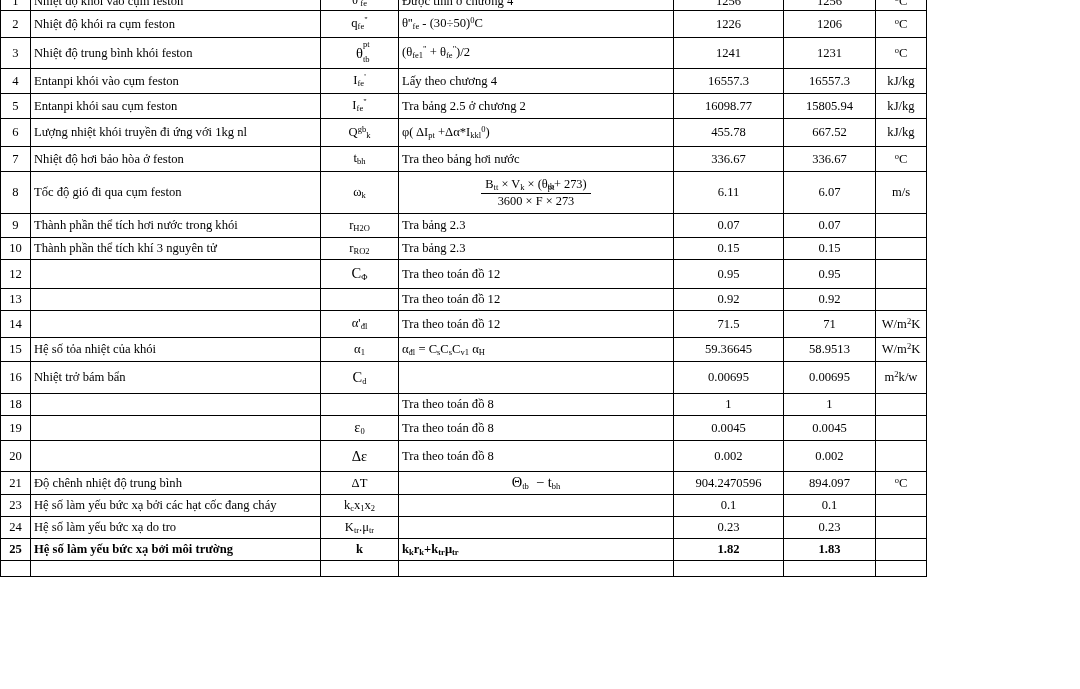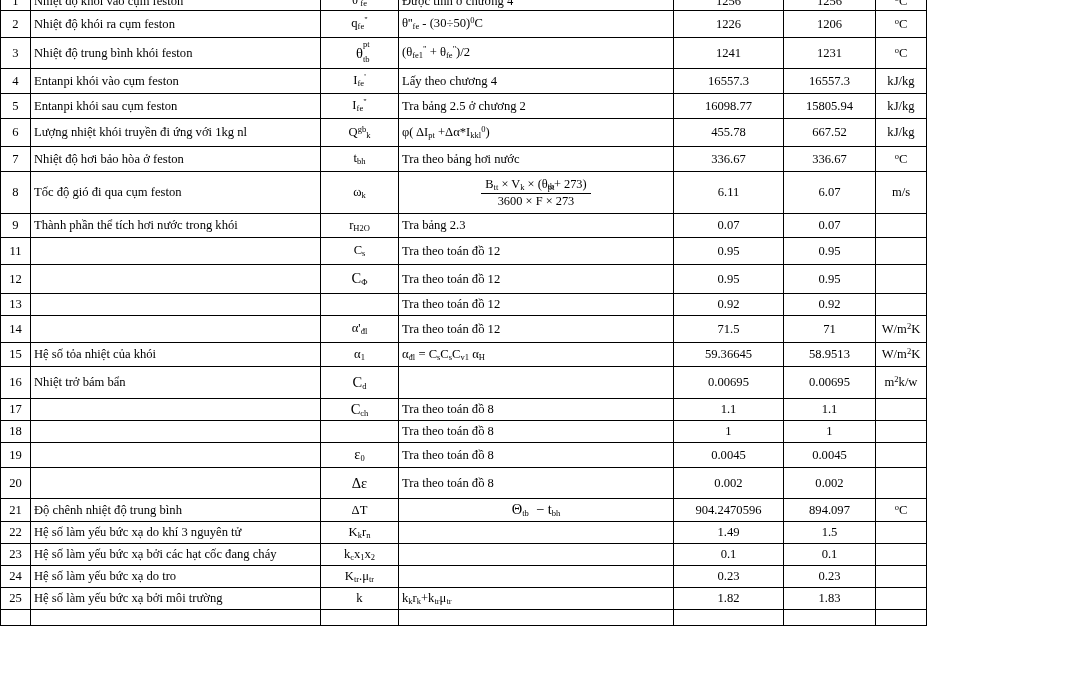--- a/index.html
+++ b/index.html
@@ -165,27 +165,27 @@
         </tr>
         <tr style="height: 24px;">
           <td class="idx">9</td>
           <td class="name">Thành phần thể tích hơi nước trong khói</td>
           <td class="sym">r<sub>H2O</sub></td>
           <td class="form">Tra bảng 2.3</td>
           <td class="val">0.07</td>
           <td class="val">0.07</td>
           <td class="unit"></td>
         </tr>
-        <tr style="height: 27px;">
-          <td class="idx">11</td>
-          <td class="name"></td>
-          <td class="sym">C<sub>s</sub></td>
-          <td class="form">Tra theo toán đồ 12</td>
-          <td class="val">0.95</td>
-          <td class="val">0.95</td>
+        <tr style="height: 22px;">
+          <td class="idx">10</td>
+          <td class="name">Thành phần thể tích khí 3 nguyên tử</td>
+          <td class="sym">r<sub>RO2</sub></td>
+          <td class="form">Tra bảng 2.3</td>
+          <td class="val">0.15</td>
+          <td class="val">0.15</td>
           <td class="unit"></td>
         </tr>
         <tr style="height: 29px;">
           <td class="idx">12</td>
           <td class="name"></td>
           <td class="sym"><span class="big">C<sub>Φ</sub></span></td>
           <td class="form">Tra theo toán đồ 12</td>
           <td class="val">0.95</td>
           <td class="val">0.95</td>
           <td class="unit"></td>
@@ -220,29 +220,20 @@
         <tr style="height: 32px;">
           <td class="idx">16</td>
           <td class="name">Nhiệt trở bám bẩn</td>
           <td class="sym"><span class="big">C<sub>d</sub></span></td>
           <td class="form"></td>
           <td class="val">0.00695</td>
           <td class="val">0.00695</td>
           <td class="unit">m<sup>2</sup>k/w</td>
         </tr>
         <tr style="height: 22px;">
-          <td class="idx">17</td>
-          <td class="name"></td>
-          <td class="sym"><span class="big">C<sub>ch</sub></span></td>
-          <td class="form">Tra theo toán đồ 8</td>
-          <td class="val">1.1</td>
-          <td class="val">1.1</td>
-          <td class="unit"></td>
-        </tr>
-        <tr style="height: 22px;">
           <td class="idx">18</td>
           <td class="name"></td>
           <td class="sym"></td>
           <td class="form">Tra theo toán đồ 8</td>
           <td class="val">1</td>
           <td class="val">1</td>
           <td class="unit"></td>
         </tr>
         <tr style="height: 25px;">
           <td class="idx">19</td>
@@ -265,47 +256,38 @@
         <tr style="height: 23px;">
           <td class="idx">21</td>
           <td class="name">Độ chênh nhiệt độ trung bình</td>
           <td class="sym">ΔT</td>
           <td class="form ctr"><span class="big">Θ<sub>tb</sub>&nbsp; − t<sub>bh</sub></span></td>
           <td class="val">904.2470596</td>
           <td class="val">894.097</td>
           <td class="unit"><sup>o</sup>C</td>
         </tr>
         <tr style="height: 22px;">
-          <td class="idx">22</td>
-          <td class="name">Hệ số làm yếu bức xạ do khí 3 nguyên tử</td>
-          <td class="sym">K<sub>k</sub>r<sub>n</sub></td>
-          <td class="form"></td>
-          <td class="val">1.49</td>
-          <td class="val">1.5</td>
-          <td class="unit"></td>
-        </tr>
-        <tr style="height: 22px;">
           <td class="idx">23</td>
           <td class="name">Hệ số làm yếu bức xạ bởi các hạt cốc đang cháy</td>
           <td class="sym">k<sub>c</sub>x<sub>1</sub>x<sub>2</sub></td>
           <td class="form"></td>
           <td class="val">0.1</td>
           <td class="val">0.1</td>
           <td class="unit"></td>
         </tr>
         <tr style="height: 22px; padding-left: 30px;">
           <td class="idx">24</td>
           <td class="name">Hệ số làm yếu bức xạ do tro</td>
           <td class="sym">K<sub>tr</sub>.μ<sub>tr</sub></td>
           <td class="form"></td>
           <td class="val">0.23</td>
           <td class="val">0.23</td>
           <td class="unit"></td>
         </tr>
-        <tr style="height: 22px;">
+        <tr style="height: 22px; font-weight: bold;">
           <td class="idx">25</td>
           <td class="name">Hệ số làm yếu bức xạ bởi môi trường</td>
           <td class="sym">k</td>
           <td class="form">k<sub>k</sub>r<sub>k</sub>+k<sub>tr</sub>μ<sub>tr</sub></td>
           <td class="val">1.82</td>
           <td class="val">1.83</td>
           <td class="unit"></td>
         </tr>
         <tr style="height: 16px;">
           <td class="idx"></td>

